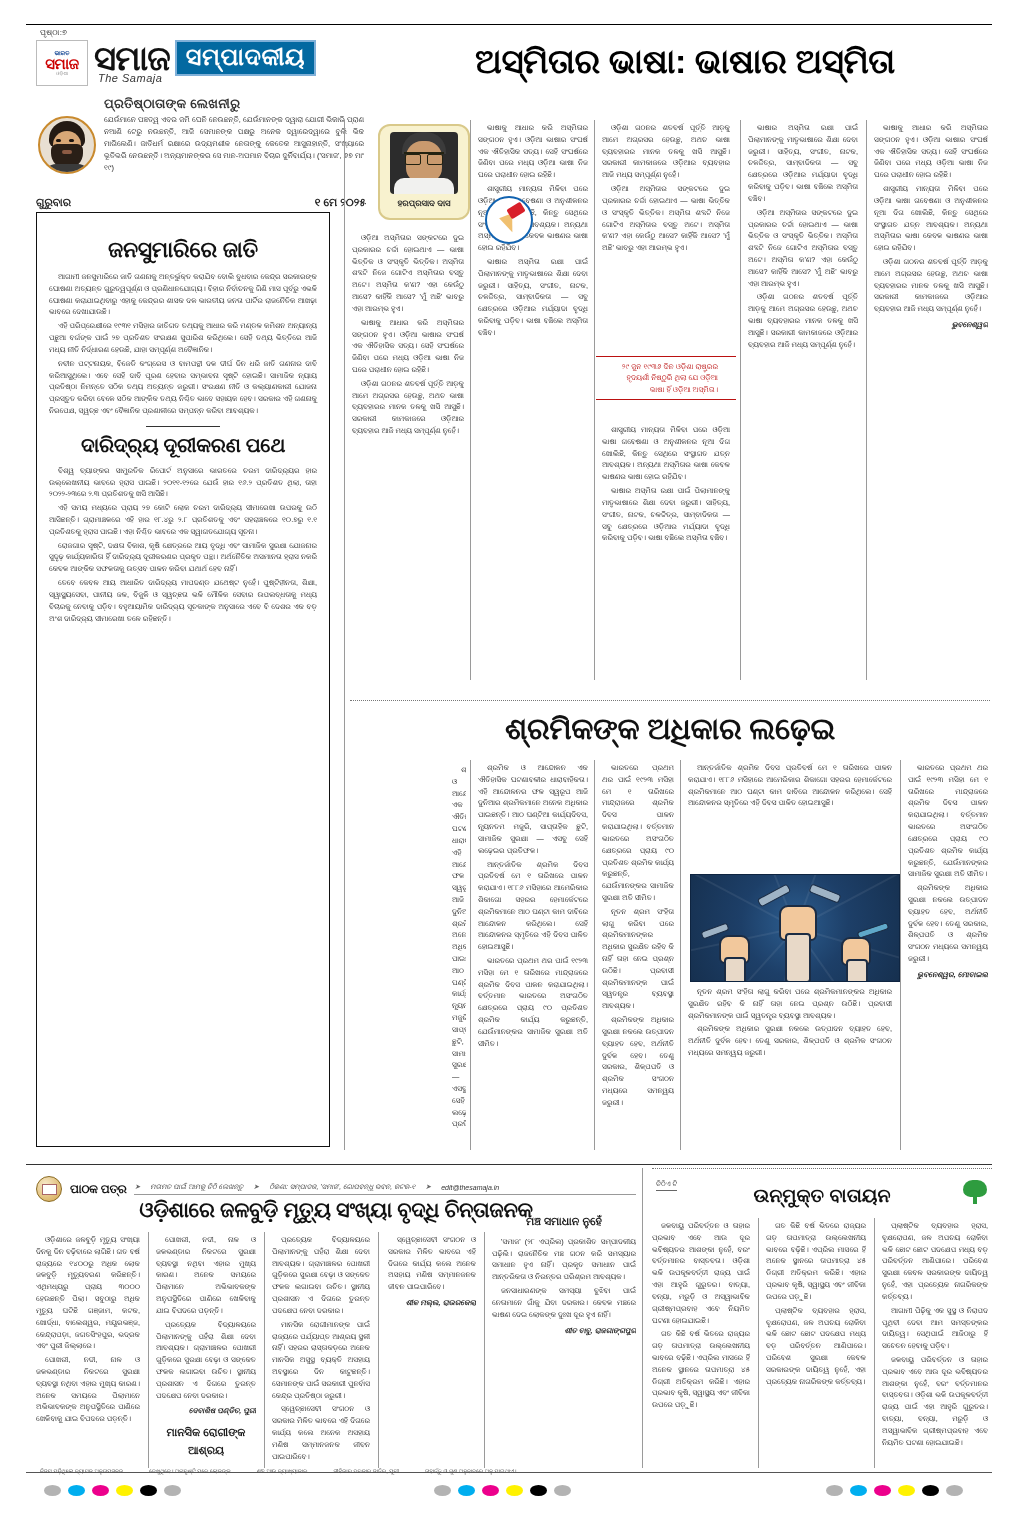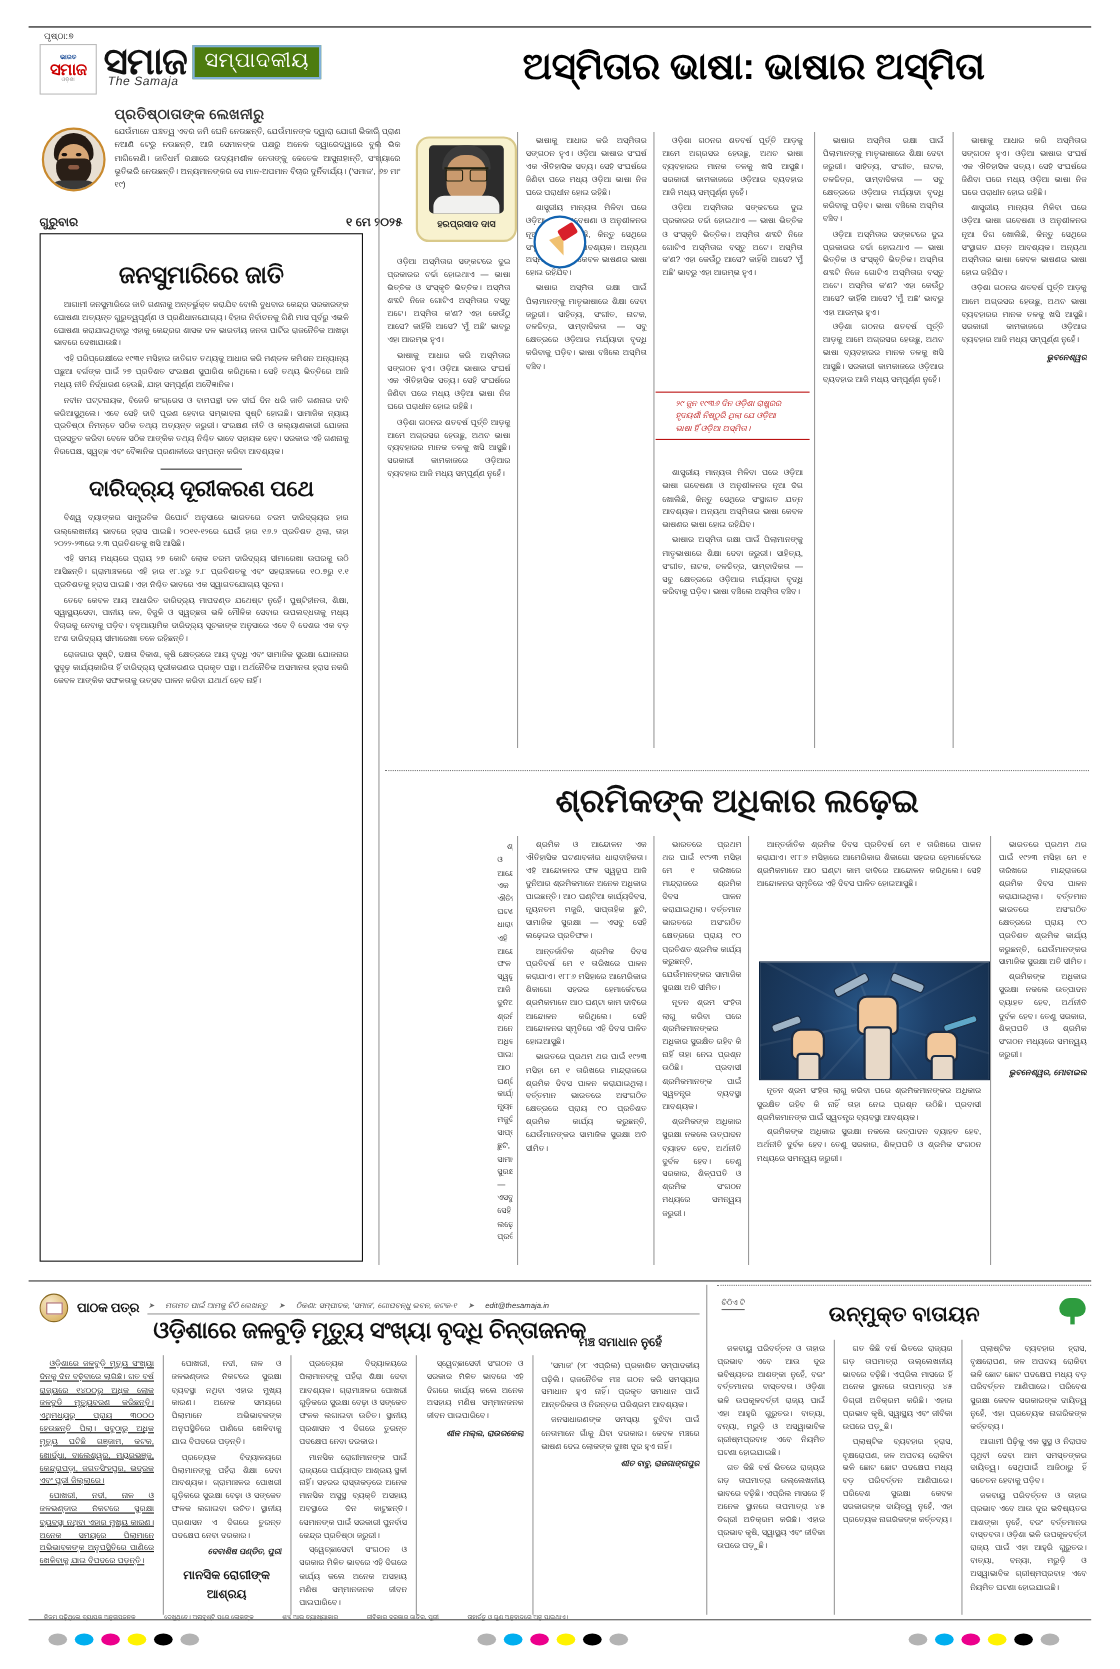--- a/index.html
+++ b/index.html
@@ -21,21 +21,21 @@
     width:50px;height:44px;border:1px solid #bbb;background:#fff;
     display:flex;flex-direction:column;align-items:center;justify-content:center;flex:0 0 auto;
   }
   .logo-badge .lb1{font-size:6px;color:#0a3f8f;font-weight:bold;line-height:1;}
   .logo-badge .lb2{font-size:15px;color:#cc0000;font-weight:bold;line-height:1.05;letter-spacing:-.5px;}
   .logo-badge .lb3{font-size:5px;color:#888;line-height:1;}
   .mast-words{display:flex;flex-direction:column;}
   .mast-top{display:flex;align-items:center;gap:5px;}
   .samaja{font-size:34px;font-weight:bold;line-height:.95;letter-spacing:-1px;color:#111;}
   .sampadakiya{
-    background:#4d7c0f;color:#fff;font-size:19px;font-weight:normal;
+    background:#0369a1;color:#fff;font-size:24px;font-weight:bold;
     padding:3px 9px 5px 9px;line-height:1;letter-spacing:.5px;border:2px solid #7fb0d8;
   }
   .samaja-en{font-size:11px;font-style:italic;color:#333;margin-top:-4px;margin-left:4px;letter-spacing:.5px;}
 
   .quotehead{position:absolute;left:104px;top:96px;width:262px;font-size:13px;font-weight:bold;color:#333;letter-spacing:.2px;}
   .quoteblock{position:absolute;left:104px;top:114px;width:260px;font-size:7.4px;line-height:1.62;text-align:justify;color:#222;}
   .quoteface{
     position:absolute;left:38px;top:116px;width:54px;height:54px;border-radius:50%;
     border:2px solid #c98a2e;overflow:hidden;background:#e8dfd2;
   }
@@ -98,21 +98,21 @@
 
   
   .vr{position:absolute;width:1px;background:#9a9a9a;}
   .hr-line{position:absolute;height:1px;background:#444;}
   .dotline{position:absolute;border-top:1px dotted #777;}
 
   
   .pullquote{
     position:absolute;left:596px;top:356px;width:140px;
     border-top:1.5px solid #b11;border-bottom:1.5px solid #b11;
-    color:#b11;font-size:7.4px;font-style:italic;line-height:1.55;text-align:left;
+    color:#b11;font-size:7.4px;line-height:1.55;text-align:right;
     padding:4px 18px;box-sizing:border-box;
   }
 
   
   .strikeimg{
     position:absolute;left:690px;top:874px;width:208px;height:106px;
     background:
       radial-gradient(circle at 50% 45%, #2c5d8f 0%, #1d3f68 45%, #16304f 100%);
     overflow:hidden;border:1px solid #0e2440;
   }
@@ -209,22 +209,22 @@
     <div class="col" style="position:relative;left:0;top:0;width:100%;">
       <p>ଆଗାମୀ ଜନସୁମାରିରେ ଜାତି ଗଣନାକୁ ଅନ୍ତର୍ଭୁକ୍ତ କରାଯିବ ବୋଲି ବୁଧବାର କେନ୍ଦ୍ର ସରକାରଙ୍କ ଘୋଷଣା ଅତ୍ୟନ୍ତ ଗୁରୁତ୍ୱପୂର୍ଣ୍ଣ ଓ ପ୍ରଣିଧାନଯୋଗ୍ୟ। ବିହାର ନିର୍ବାଚନକୁ ଗିଣି ମାସ ପୂର୍ବରୁ ଏଭଳି ଘୋଷଣା କରାଯାଇଥିବାରୁ ଏହାକୁ କେନ୍ଦ୍ରର ଶାସକ ଦଳ ଭାରତୀୟ ଜନତା ପାର୍ଟିର ରାଜନୈତିକ ଆଖଢ଼ା ଭାବରେ ଦେଖାଯାଉଛି।</p>
       <p>ଏହି ପରିପ୍ରେକ୍ଷୀରେ ୧୯୩୧ ମସିହାର ଜାତିଗତ ତଥ୍ୟକୁ ଆଧାର କରି ମଣ୍ଡଳ କମିଶନ ଅନ୍ୟାନ୍ୟ ପଛୁଆ ବର୍ଗଙ୍କ ପାଇଁ ୨୭ ପ୍ରତିଶତ ସଂରକ୍ଷଣ ସୁପାରିଶ କରିଥିଲେ। ସେହି ତଥ୍ୟ ଭିତ୍ତିରେ ଆଜି ମଧ୍ୟ ନୀତି ନିର୍ଦ୍ଧାରଣ ହେଉଛି, ଯାହା ସମ୍ପୂର୍ଣ୍ଣ ଅବୈଜ୍ଞାନିକ।</p>
       <p>ନବୀନ ପଟ୍ଟନାୟକ, ବିଜେଡି କଂଗ୍ରେସ ଓ ବାମପନ୍ଥୀ ଦଳ ଦୀର୍ଘ ଦିନ ଧରି ଜାତି ଗଣନାର ଦାବି କରିଆସୁଥିଲେ। ଏବେ ସେହି ଦାବି ପୂରଣ ହେବାର ସମ୍ଭାବନା ସୃଷ୍ଟି ହୋଇଛି। ସାମାଜିକ ନ୍ୟାୟ ପ୍ରତିଷ୍ଠା ନିମନ୍ତେ ସଠିକ ତଥ୍ୟ ଅତ୍ୟନ୍ତ ଜରୁରୀ। ସଂରକ୍ଷଣ ନୀତି ଓ କଲ୍ୟାଣକାରୀ ଯୋଜନା ପ୍ରସ୍ତୁତ କରିବା ବେଳେ ସଠିକ ଆଙ୍କିକ ତଥ୍ୟ ନିଶ୍ଚିତ ଭାବେ ସହାୟକ ହେବ। ସରକାର ଏହି ଗଣନାକୁ ନିରପେକ୍ଷ, ସ୍ୱଚ୍ଛ ଏବଂ ବୈଜ୍ଞାନିକ ପ୍ରଣାଳୀରେ ସମ୍ପନ୍ନ କରିବା ଆବଶ୍ୟକ।</p>
     </div>
     <div class="hr-short"></div>
     <div class="lhead2">ଦାରିଦ୍ର୍ୟ ଦୂରୀକରଣ ପଥେ</div>
     <div class="col" style="position:relative;left:0;top:0;width:100%;">
       <p>ବିଶ୍ୱ ବ୍ୟାଙ୍କର ସାମ୍ପ୍ରତିକ ରିପୋର୍ଟ ଅନୁସାରେ ଭାରତରେ ଚରମ ଦାରିଦ୍ର୍ୟର ହାର ଉଲ୍ଲେଖନୀୟ ଭାବରେ ହ୍ରାସ ପାଇଛି। ୨୦୧୧-୧୨ରେ ଯେଉଁ ହାର ୧୬.୨ ପ୍ରତିଶତ ଥିଲା, ତାହା ୨୦୨୨-୨୩ରେ ୨.୩ ପ୍ରତିଶତକୁ ଖସି ଆସିଛି।</p>
       <p>ଏହି ସମୟ ମଧ୍ୟରେ ପ୍ରାୟ ୨୭ କୋଟି ଲୋକ ଚରମ ଦାରିଦ୍ର୍ୟ ସୀମାରେଖା ଉପରକୁ ଉଠି ଆସିଛନ୍ତି। ଗ୍ରାମାଞ୍ଚଳରେ ଏହି ହାର ୧୮.୪ରୁ ୨.୮ ପ୍ରତିଶତକୁ ଏବଂ ସହରାଞ୍ଚଳରେ ୧୦.୭ରୁ ୧.୧ ପ୍ରତିଶତକୁ ହ୍ରାସ ପାଇଛି। ଏହା ନିଶ୍ଚିତ ଭାବରେ ଏକ ସ୍ୱାଗତଯୋଗ୍ୟ ସୂଚନା।</p>
+      <p>ରୋଜଗାର ସୃଷ୍ଟି, ଦକ୍ଷତା ବିକାଶ, କୃଷି କ୍ଷେତ୍ରରେ ଆୟ ବୃଦ୍ଧି ଏବଂ ସାମାଜିକ ସୁରକ୍ଷା ଯୋଜନାର ସୁଦୃଢ଼ କାର୍ଯ୍ୟକାରିତା ହିଁ ଦାରିଦ୍ର୍ୟ ଦୂରୀକରଣର ପ୍ରକୃତ ପନ୍ଥା। ଅର୍ଥନୈତିକ ଅସମାନତା ହ୍ରାସ ନକରି କେବଳ ଆଙ୍କିକ ସଫଳତାକୁ ଉତ୍ସବ ପାଳନ କରିବା ଯଥାର୍ଥ ହେବ ନାହିଁ।</p>
       <p>ତେବେ କେବଳ ଆୟ ଆଧାରିତ ଦାରିଦ୍ର୍ୟ ମାପଦଣ୍ଡ ଯଥେଷ୍ଟ ନୁହେଁ। ପୁଷ୍ଟିହୀନତା, ଶିକ୍ଷା, ସ୍ୱାସ୍ଥ୍ୟସେବା, ପାନୀୟ ଜଳ, ବିଜୁଳି ଓ ସ୍ୱଚ୍ଛତା ଭଳି ମୌଳିକ ସେବାର ଉପଲବ୍ଧତାକୁ ମଧ୍ୟ ବିଚାରକୁ ନେବାକୁ ପଡ଼ିବ। ବହୁଆୟାମିକ ଦାରିଦ୍ର୍ୟ ସୂଚକାଙ୍କ ଅନୁସାରେ ଏବେ ବି ଦେଶର ଏକ ବଡ଼ ଅଂଶ ଦାରିଦ୍ର୍ୟ ସୀମାରେଖା ତଳେ ରହିଛନ୍ତି।</p>
-      <p>ରୋଜଗାର ସୃଷ୍ଟି, ଦକ୍ଷତା ବିକାଶ, କୃଷି କ୍ଷେତ୍ରରେ ଆୟ ବୃଦ୍ଧି ଏବଂ ସାମାଜିକ ସୁରକ୍ଷା ଯୋଜନାର ସୁଦୃଢ଼ କାର୍ଯ୍ୟକାରିତା ହିଁ ଦାରିଦ୍ର୍ୟ ଦୂରୀକରଣର ପ୍ରକୃତ ପନ୍ଥା। ଅର୍ଥନୈତିକ ଅସମାନତା ହ୍ରାସ ନକରି କେବଳ ଆଙ୍କିକ ସଫଳତାକୁ ଉତ୍ସବ ପାଳନ କରିବା ଯଥାର୍ଥ ହେବ ନାହିଁ।</p>
     </div>
   </div>
 
   <div class="vr" style="left:344px;top:120px;height:1030px;"></div>
   <div class="vr" style="left:470px;top:120px;height:560px;"></div>
   <div class="vr" style="left:594px;top:120px;height:560px;"></div>
   <div class="vr" style="left:740px;top:120px;height:560px;"></div>
   <div class="vr" style="left:866px;top:120px;height:560px;"></div>
 
   <div class="col" style="left:352px;top:232px;width:112px;height:440px;overflow:hidden;">
@@ -336,21 +336,21 @@
     </div>
   </div>
 
   <div class="bhead">ଓଡ଼ିଶାରେ ଜଳବୁଡ଼ି ମୃତ୍ୟୁ ସଂଖ୍ୟା ବୃଦ୍ଧି ଚିନ୍ତାଜନକ</div>
 
   <div class="vr" style="left:148px;top:1232px;height:236px;"></div>
   <div class="vr" style="left:264px;top:1232px;height:236px;"></div>
   <div class="vr" style="left:378px;top:1232px;height:236px;"></div>
   <div class="vr" style="left:484px;top:1232px;height:236px;"></div>
 
-  <div class="col" style="left:36px;top:1234px;width:104px;height:232px;overflow:hidden;text-decoration:underline;">
+  <div class="col" style="left:36px;top:1234px;width:104px;height:232px;overflow:hidden;">
     <p>ଓଡ଼ିଶାରେ ଜଳବୁଡ଼ି ମୃତ୍ୟୁ ସଂଖ୍ୟା ଦିନକୁ ଦିନ ବଢ଼ିବାରେ ଲାଗିଛି। ଗତ ବର୍ଷ ରାଜ୍ୟରେ ୧୪୦୦ରୁ ଅଧିକ ଲୋକ ଜଳବୁଡ଼ି ମୃତ୍ୟୁବରଣ କରିଛନ୍ତି। ଏଥିମଧ୍ୟରୁ ପ୍ରାୟ ୩୦୦୦ ହେଉଛନ୍ତି ପିଲା। ସବୁଠାରୁ ଅଧିକ ମୃତ୍ୟୁ ଘଟିଛି ଗଞ୍ଜାମ, କଟକ, ଖୋର୍ଦ୍ଧା, ବାଲେଶ୍ୱର, ମୟୂରଭଞ୍ଜ, କେନ୍ଦ୍ରାପଡ଼ା, ଜଗତସିଂହପୁର, ଭଦ୍ରକ ଏବଂ ପୁରୀ ଜିଲ୍ଲାରେ।</p>
     <p>ପୋଖରୀ, ନଦୀ, ନାଳ ଓ ଜଳଭଣ୍ଡାର ନିକଟରେ ସୁରକ୍ଷା ବ୍ୟବସ୍ଥା ନଥିବା ଏହାର ମୁଖ୍ୟ କାରଣ। ଅନେକ ସମୟରେ ପିଲାମାନେ ଅଭିଭାବକଙ୍କ ଅନୁପସ୍ଥିତିରେ ପାଣିରେ ଖେଳିବାକୁ ଯାଇ ବିପଦରେ ପଡ଼ନ୍ତି।</p>
   </div>
   <div class="col" style="left:156px;top:1234px;width:100px;height:232px;overflow:hidden;">
     <p>ପୋଖରୀ, ନଦୀ, ନାଳ ଓ ଜଳଭଣ୍ଡାର ନିକଟରେ ସୁରକ୍ଷା ବ୍ୟବସ୍ଥା ନଥିବା ଏହାର ମୁଖ୍ୟ କାରଣ। ଅନେକ ସମୟରେ ପିଲାମାନେ ଅଭିଭାବକଙ୍କ ଅନୁପସ୍ଥିତିରେ ପାଣିରେ ଖେଳିବାକୁ ଯାଇ ବିପଦରେ ପଡ଼ନ୍ତି।</p>
     <p>ପ୍ରତ୍ୟେକ ବିଦ୍ୟାଳୟରେ ପିଲାମାନଙ୍କୁ ପହଁରା ଶିକ୍ଷା ଦେବା ଆବଶ୍ୟକ। ଗ୍ରାମାଞ୍ଚଳର ପୋଖରୀ ଗୁଡ଼ିକରେ ସୁରକ୍ଷା ବେଢ଼ା ଓ ସଙ୍କେତ ଫଳକ ଲଗାଇବା ଉଚିତ। ସ୍ଥାନୀୟ ପ୍ରଶାସନ ଏ ଦିଗରେ ତୁରନ୍ତ ପଦକ୍ଷେପ ନେବା ଦରକାର।</p>
     <div class="sig">ଦେବାଶିଷ ପଣ୍ଡିତ, ପୁରୀ</div>
     <div class="subhead">ମାନସିକ ରୋଗୀଙ୍କ ଆଶ୍ରୟ</div>
     <p>ମାନସିକ ରୋଗୀମାନଙ୍କ ପାଇଁ ରାଜ୍ୟରେ ପର୍ଯ୍ୟାପ୍ତ ଆଶ୍ରୟ ସ୍ଥଳୀ ନାହିଁ। ସହରର ରାସ୍ତାକଡ଼ରେ ଅନେକ ମାନସିକ ଅସୁସ୍ଥ ବ୍ୟକ୍ତି ଅସହାୟ ଅବସ୍ଥାରେ ଦିନ କାଟୁଛନ୍ତି। ସେମାନଙ୍କ ପାଇଁ ସରକାରୀ ପୁନର୍ବାସ କେନ୍ଦ୍ର ପ୍ରତିଷ୍ଠା ଜରୁରୀ।</p>
   </div>

